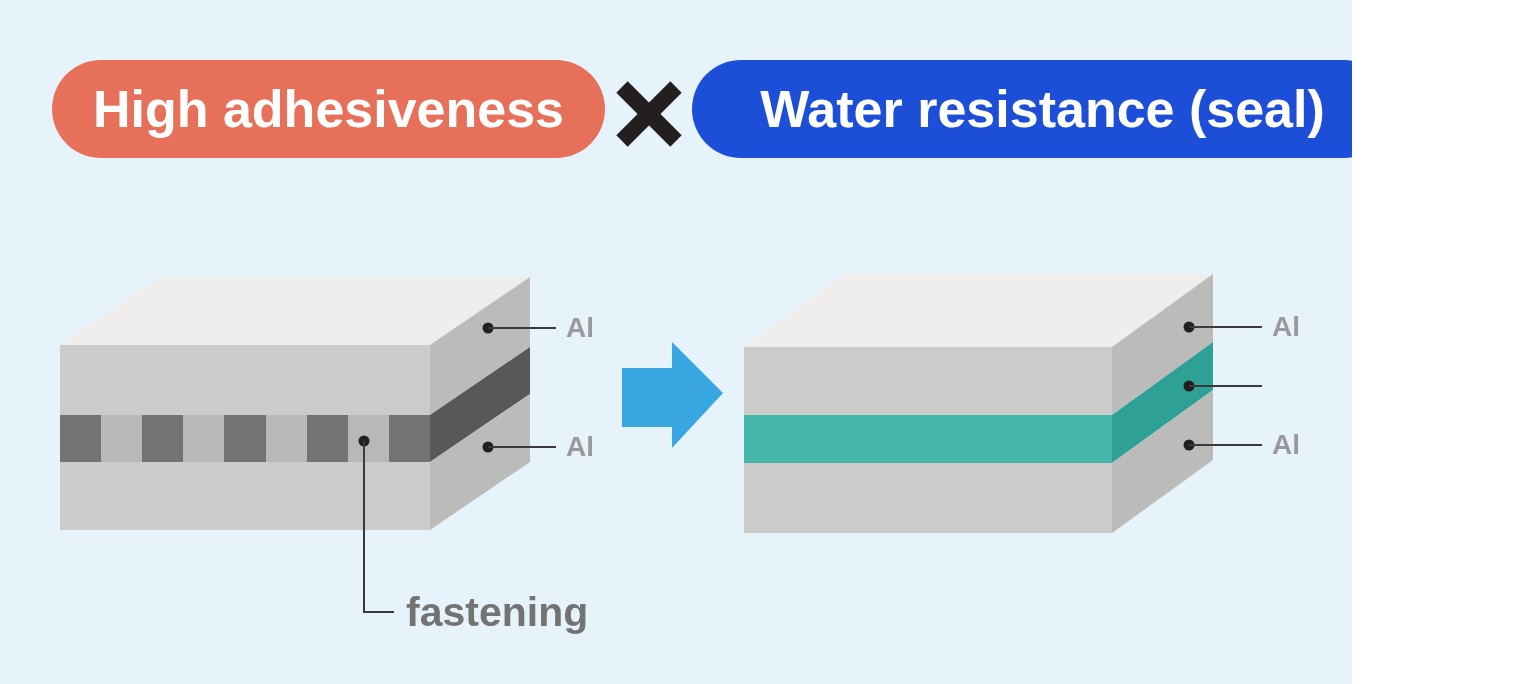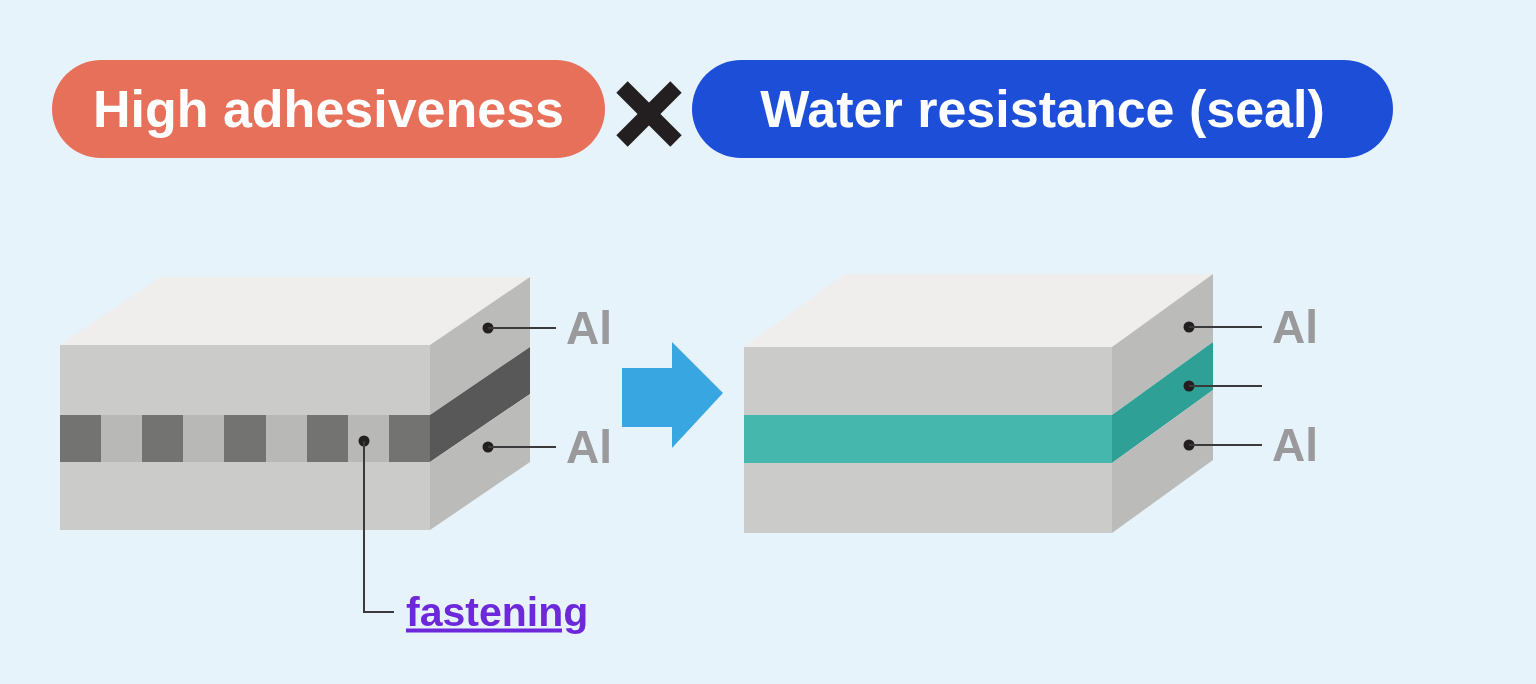--- a/index.html
+++ b/index.html
@@ -1,19 +1,19 @@
 <!DOCTYPE html>
 <html><head>
 <meta charset="utf-8">
 <style>
   html, body { margin: 0; padding: 0; }
   body { font-family: "Liberation Sans", sans-serif; }
   .canvas {
     position: relative;
-    width: 1536px;
+    width: 1352px;
     height: 684px;
     overflow: hidden;
     background: #E7F3FB;
   }
   .diagram-svg {
     position: absolute;
     left: 0; top: 0;
     width: 1536px; height: 684px;
   }
   .badge {
@@ -31,22 +31,22 @@
   }
   .badge-left  { left: 52px;  width: 553px; background: #E7705A; }
   .badge-right { left: 692px; width: 701px; background: #2E8CC9; }
   .lbl {
     position: absolute;
     transform: translateY(-50%);
     white-space: nowrap;
     font-weight: bold;
     line-height: 1.0;
   }
-  .lbl-al { font-size: 46px; color: #9A999B; }
-  .lbl-fastening { font-size: 41px; color: #6d28d9; text-decoration: underline; }
+  .lbl-al { font-size: 28px; color: #9A999B; }
+  .lbl-fastening { font-size: 41px; color: #737373; }
   .lbl-dev { font-size: 31px; color: #135FAC; line-height: 1.07; }
   .leader { stroke: #3A3A3C; stroke-width: 2; fill: none; }
   .dot { fill: #231F20; }
 </style>
 </head>
 <body>
 
 <div class="canvas" style="background-color: rgb(231, 243, 251);">
 
   <svg class="diagram-svg" viewBox="0 0 1536 684" xmlns="http://www.w3.org/2000/svg">

